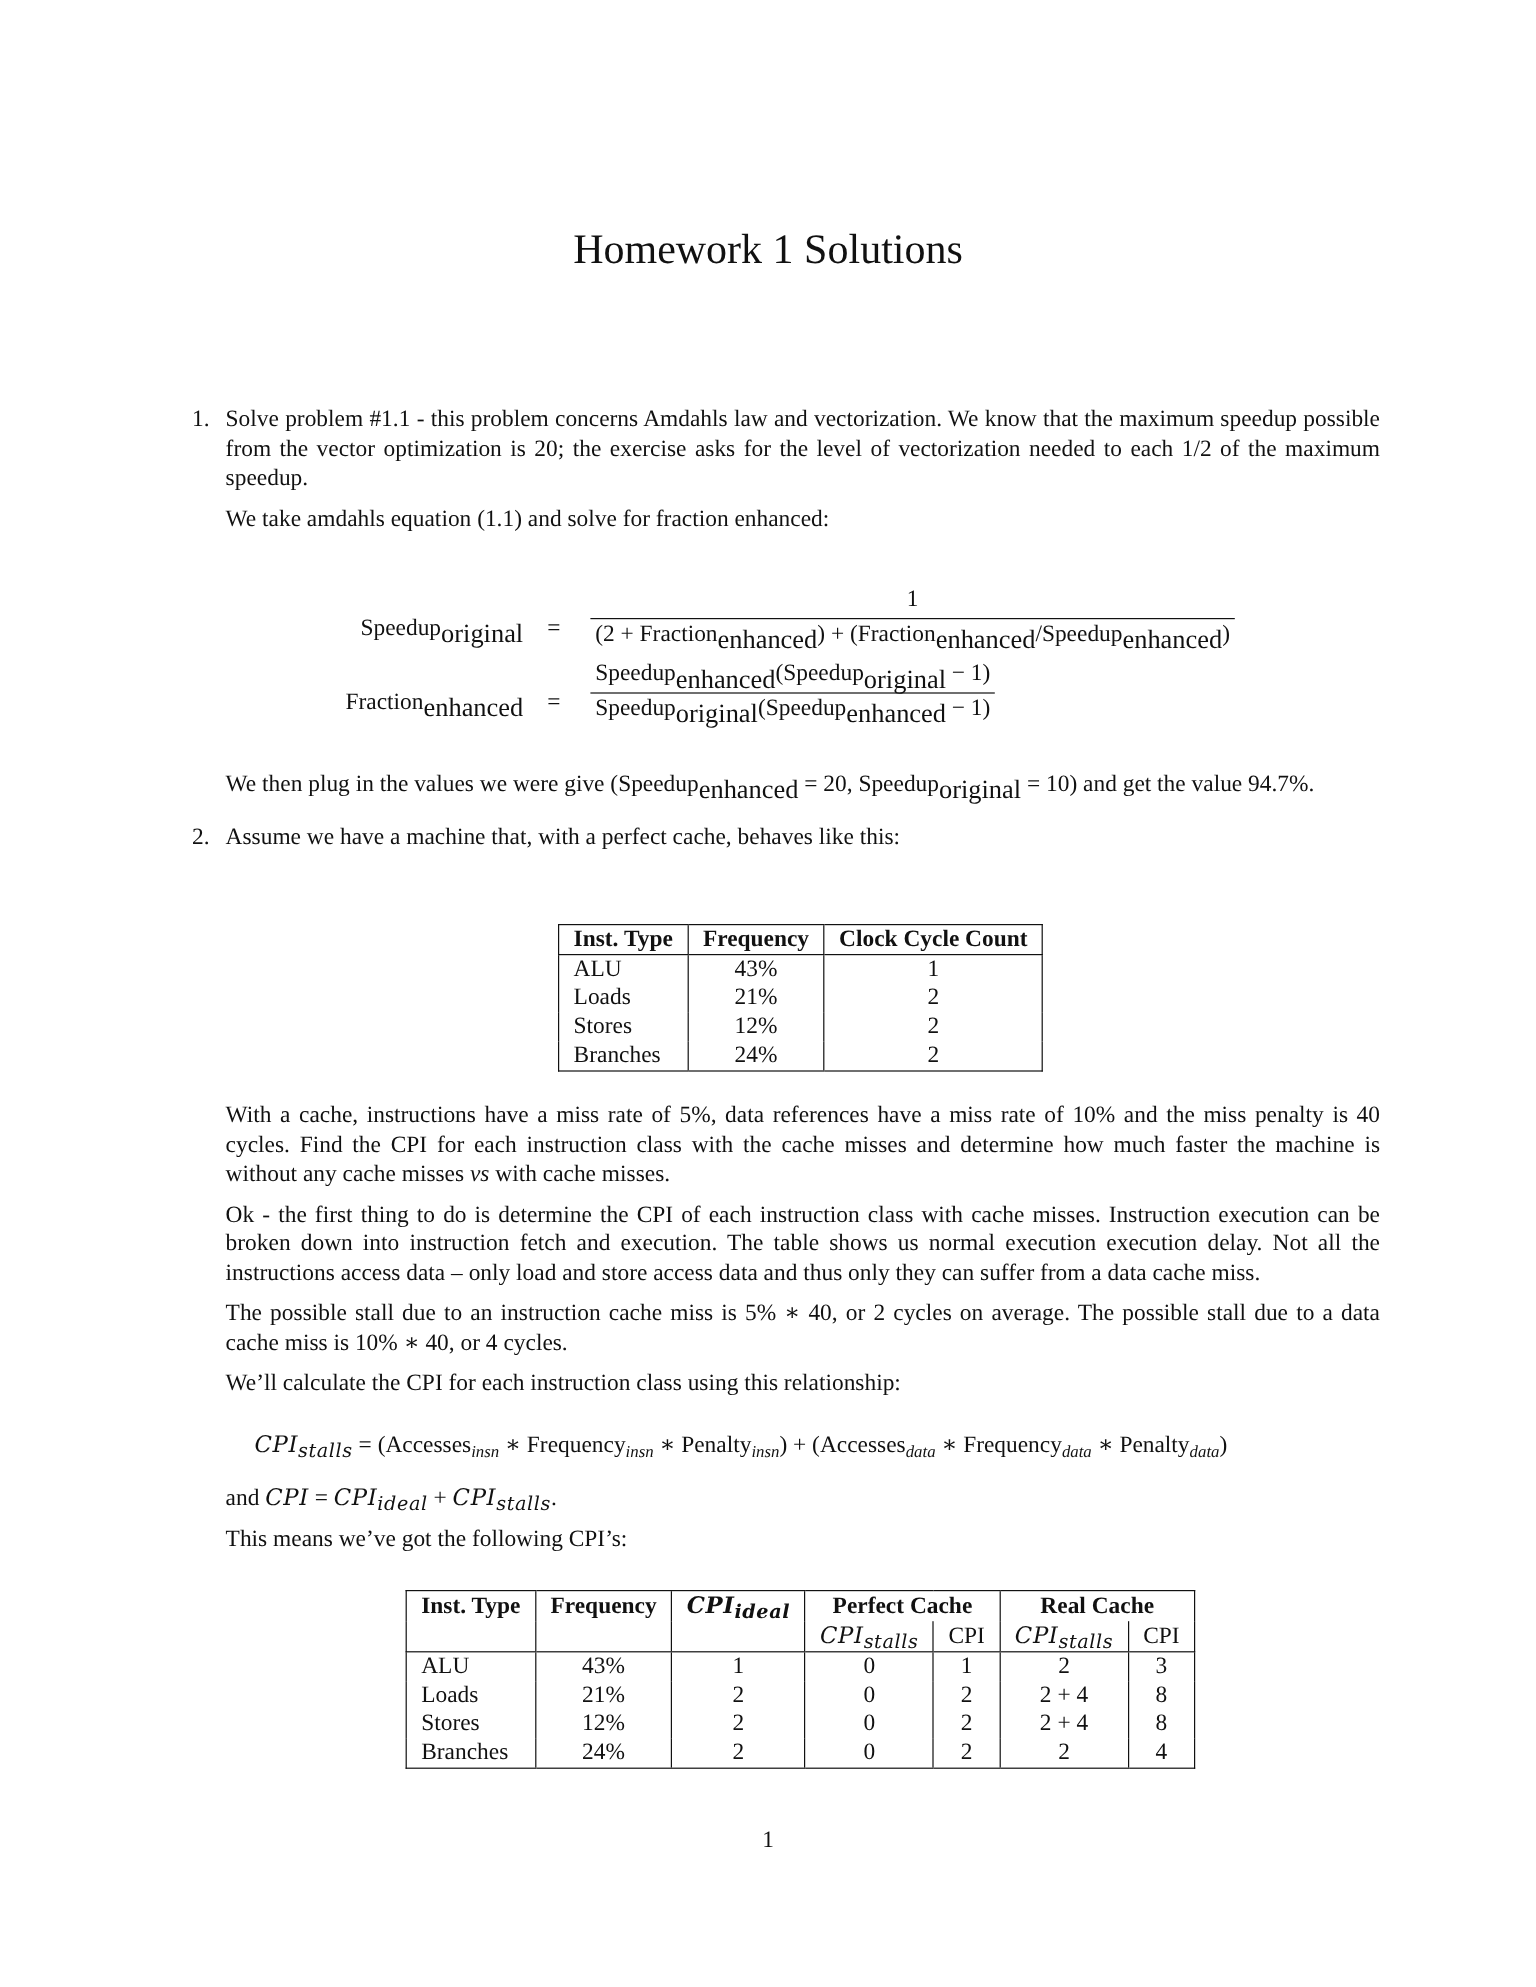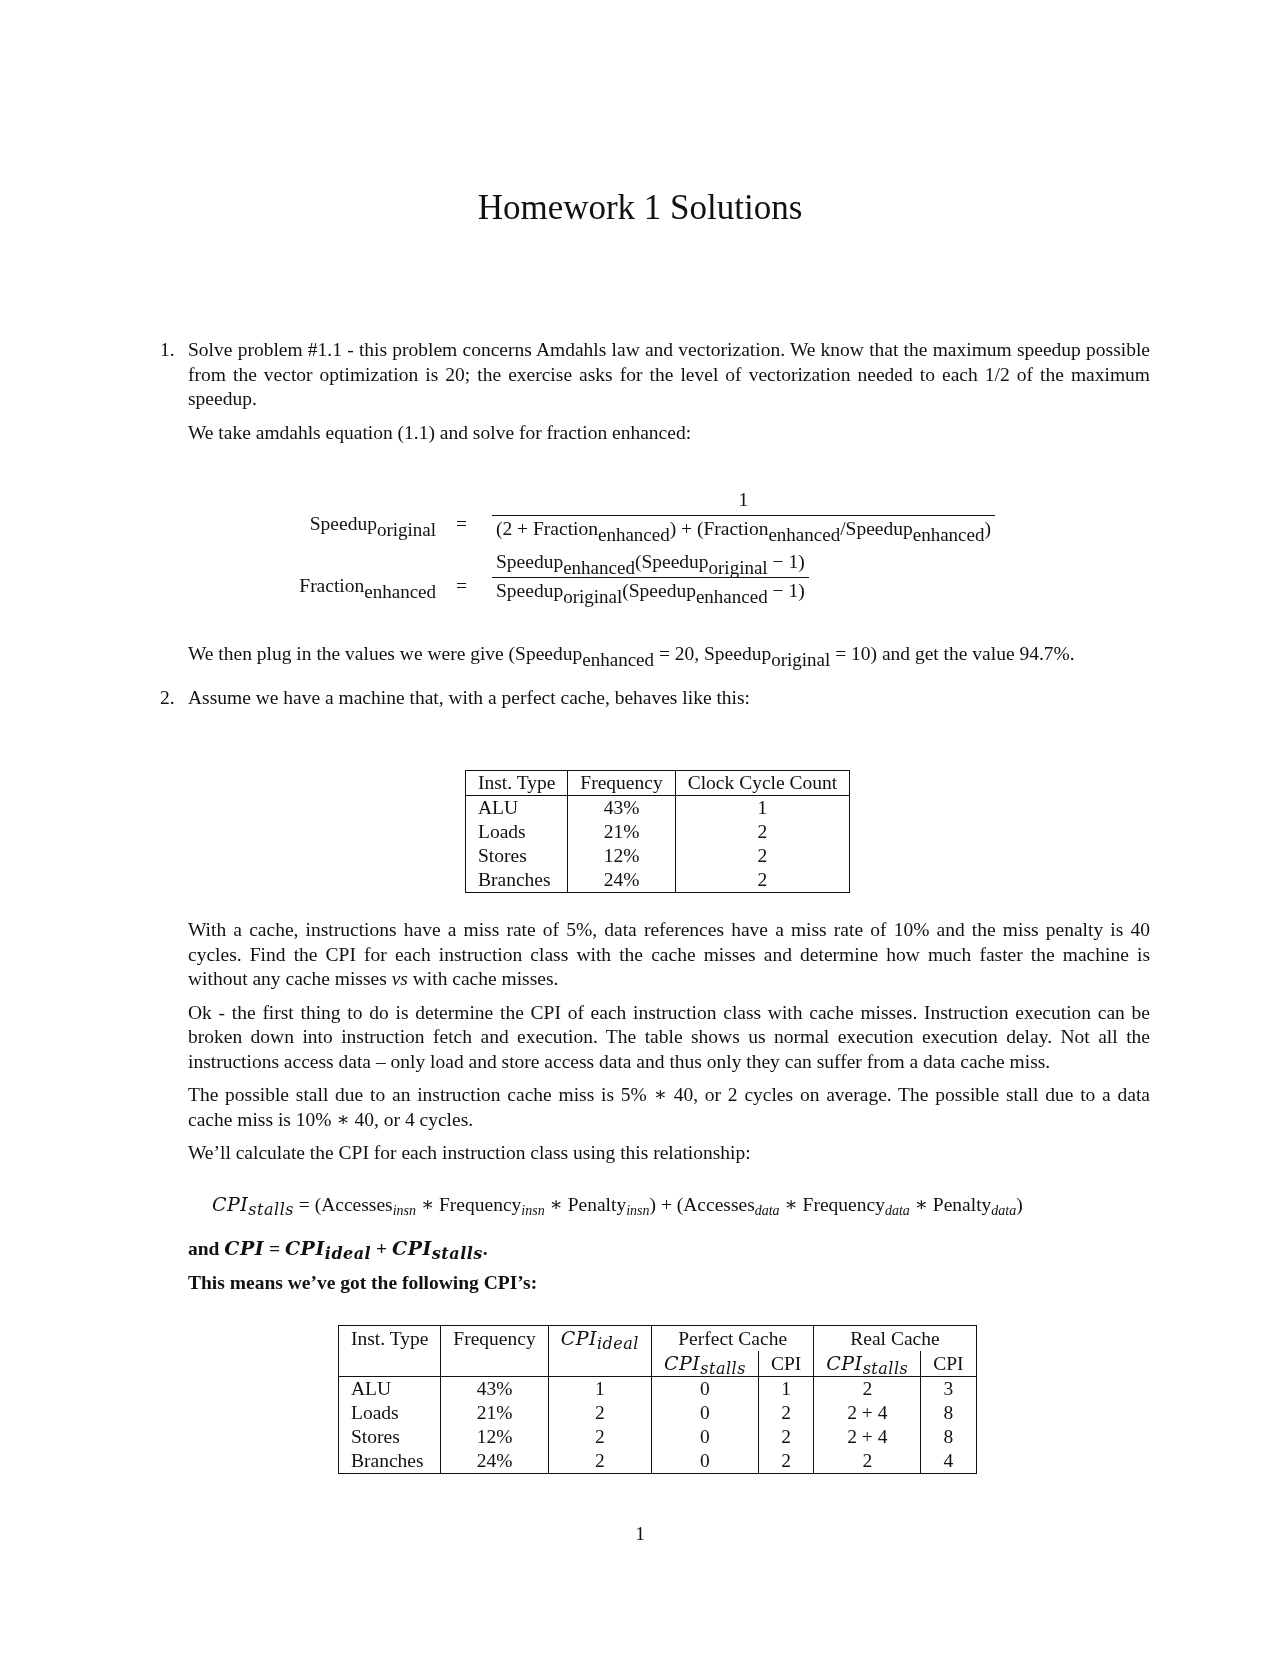--- a/index.html
+++ b/index.html
@@ -17,40 +17,40 @@
   }
   .author {
     position: absolute; top: 258px; left: 0; width: 1280px; text-align: center;
     font-size: 23px; line-height: 28px;
   }
   .item { position: absolute; left: 160px; width: 990px; }
   .item .num { position: absolute; left: 0; top: 0; }
   .item .body { margin-left: 28px; text-align: justify; }
   .para { margin: 0 0 9px 0; text-align: justify; }
   .para.last { margin-bottom: 0; }
-  sub.t { font-size: 19px; vertical-align: -6px; line-height: 0; }
+  sub.t { font-size: 22px; vertical-align: -6px; line-height: 0; }
   sub.s { font-size: 14px; vertical-align: -4px; line-height: 0; font-style: italic; }
   .math-i { font-style: italic; font-family: "DejaVu Serif", "Liberation Serif", serif; font-size: 19px; letter-spacing: 0.5px; }
   .math-i sub { font-size: 16px; font-style: italic; vertical-align: -4px; line-height: 0; }
 
   
   .eq { position: absolute; left: 270px; width: 790px; }
   .eq-row { position: relative; height: 62px; }
   .eq-lhs { position: absolute; right: 555px; width: 200px; text-align: right; white-space: nowrap; }
   .eq-eq { position: absolute; left: 186px; }
   .frac { position: absolute; left: 222px; display: inline-block; text-align: center; white-space: nowrap; }
   .frac .numr { padding: 0 4px 2px 4px; }
   .frac .den { border-top: 1.6px solid #111; padding: 1px 4px 0 4px; }
 
   .stall-eq { position: absolute; left: 212px; top: 1192px; white-space: nowrap; font-size: 19.5px; }
 
   table.tbl { border-collapse: collapse; position: absolute; font-size: 19.5px; line-height: 24px; }
   table.tbl td, table.tbl th { font-weight: normal; padding: 0 12px; }
   table.tbl .bl { border-left: 1.6px solid #111; }
-  table.tbl .bt { border-top: 1.6px solid #111; }
+  table.tbl .bt { border-top: 1.6px solid #111; font-weight: bold; }
   table.tbl .bb { border-bottom: 1.6px solid #111; }
   table.tbl .br { border-right: 1.6px solid #111; }
   table.tbl .c { text-align: center; }
   table.tbl .l { text-align: left; }
 
   .pagenum { position: absolute; top: 1522px; left: 0; width: 1280px; text-align: center; font-size: 19.5px; }
 </style>
 </head>
 <body>
 
@@ -134,21 +134,21 @@
       <p class="para">Ok - the first thing to do is determine the CPI of each instruction class with cache misses. Instruction execution can be broken down into instruction fetch and execution. The table shows us normal execution execution delay. Not all the instructions access data – only load and store access data and thus only they can suffer from a data cache miss.</p>
       <p class="para">The possible stall due to an instruction cache miss is 5% ∗ 40, or 2 cycles on average. The possible stall due to a data cache miss is 10% ∗ 40, or 4 cycles.</p>
       <p class="para last">We’ll calculate the CPI for each instruction class using this relationship:</p>
     </div>
   </div>
 
   <div class="stall-eq">
     <span class="math-i"><span>CPI</span><sub>stalls</sub></span><span> = (Accesses</span><sub class="s">insn</sub><span> ∗ Frequency</span><sub class="s">insn</sub><span> ∗ Penalty</span><sub class="s">insn</sub><span>) + (Accesses</span><sub class="s">data</sub><span> ∗ Frequency</span><sub class="s">data</sub><span> ∗ Penalty</span><sub class="s">data</sub><span>)</span>
   </div>
 
-  <div class="item" style="top:1236px;font-weight:bold;">
+  <div class="item" style="top:1236px;">
     <div class="body">
       <p class="para"><span>and </span><span class="math-i">CPI</span><span> = </span><span class="math-i"><span>CPI</span><sub>ideal</sub></span><span> + </span><span class="math-i"><span>CPI</span><sub>stalls</sub></span><span>.</span></p>
       <p class="para last">This means we’ve got the following CPI’s:</p>
     </div>
   </div>
 
   <table class="tbl" style="left:338px; top:1325px;">
     <tbody>
         <tr>
       <th class="l bl bt" rowspan="1">Inst. Type</th>

